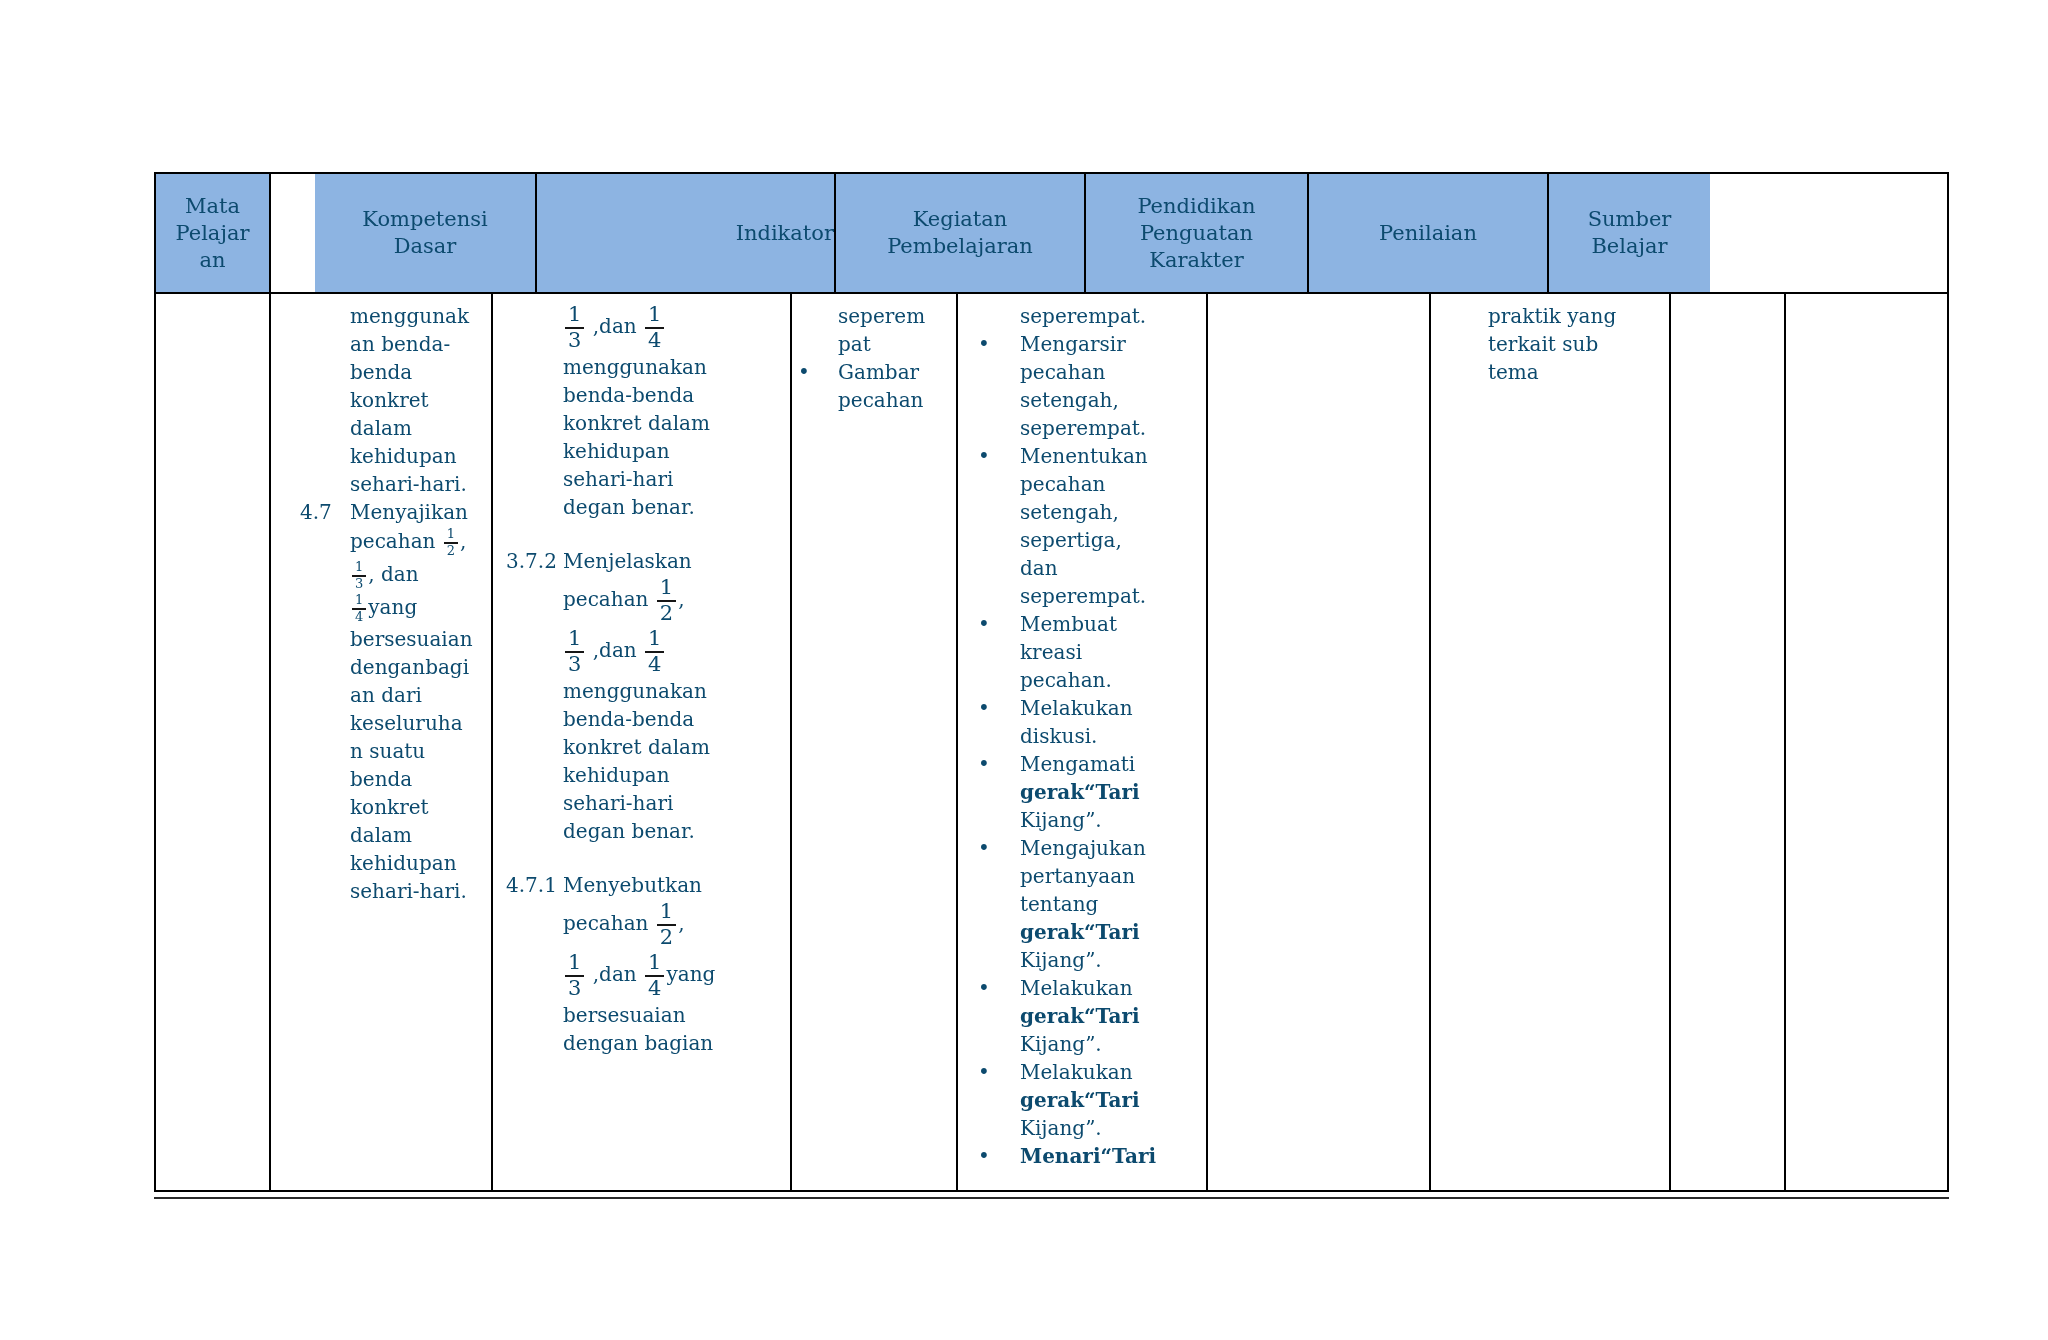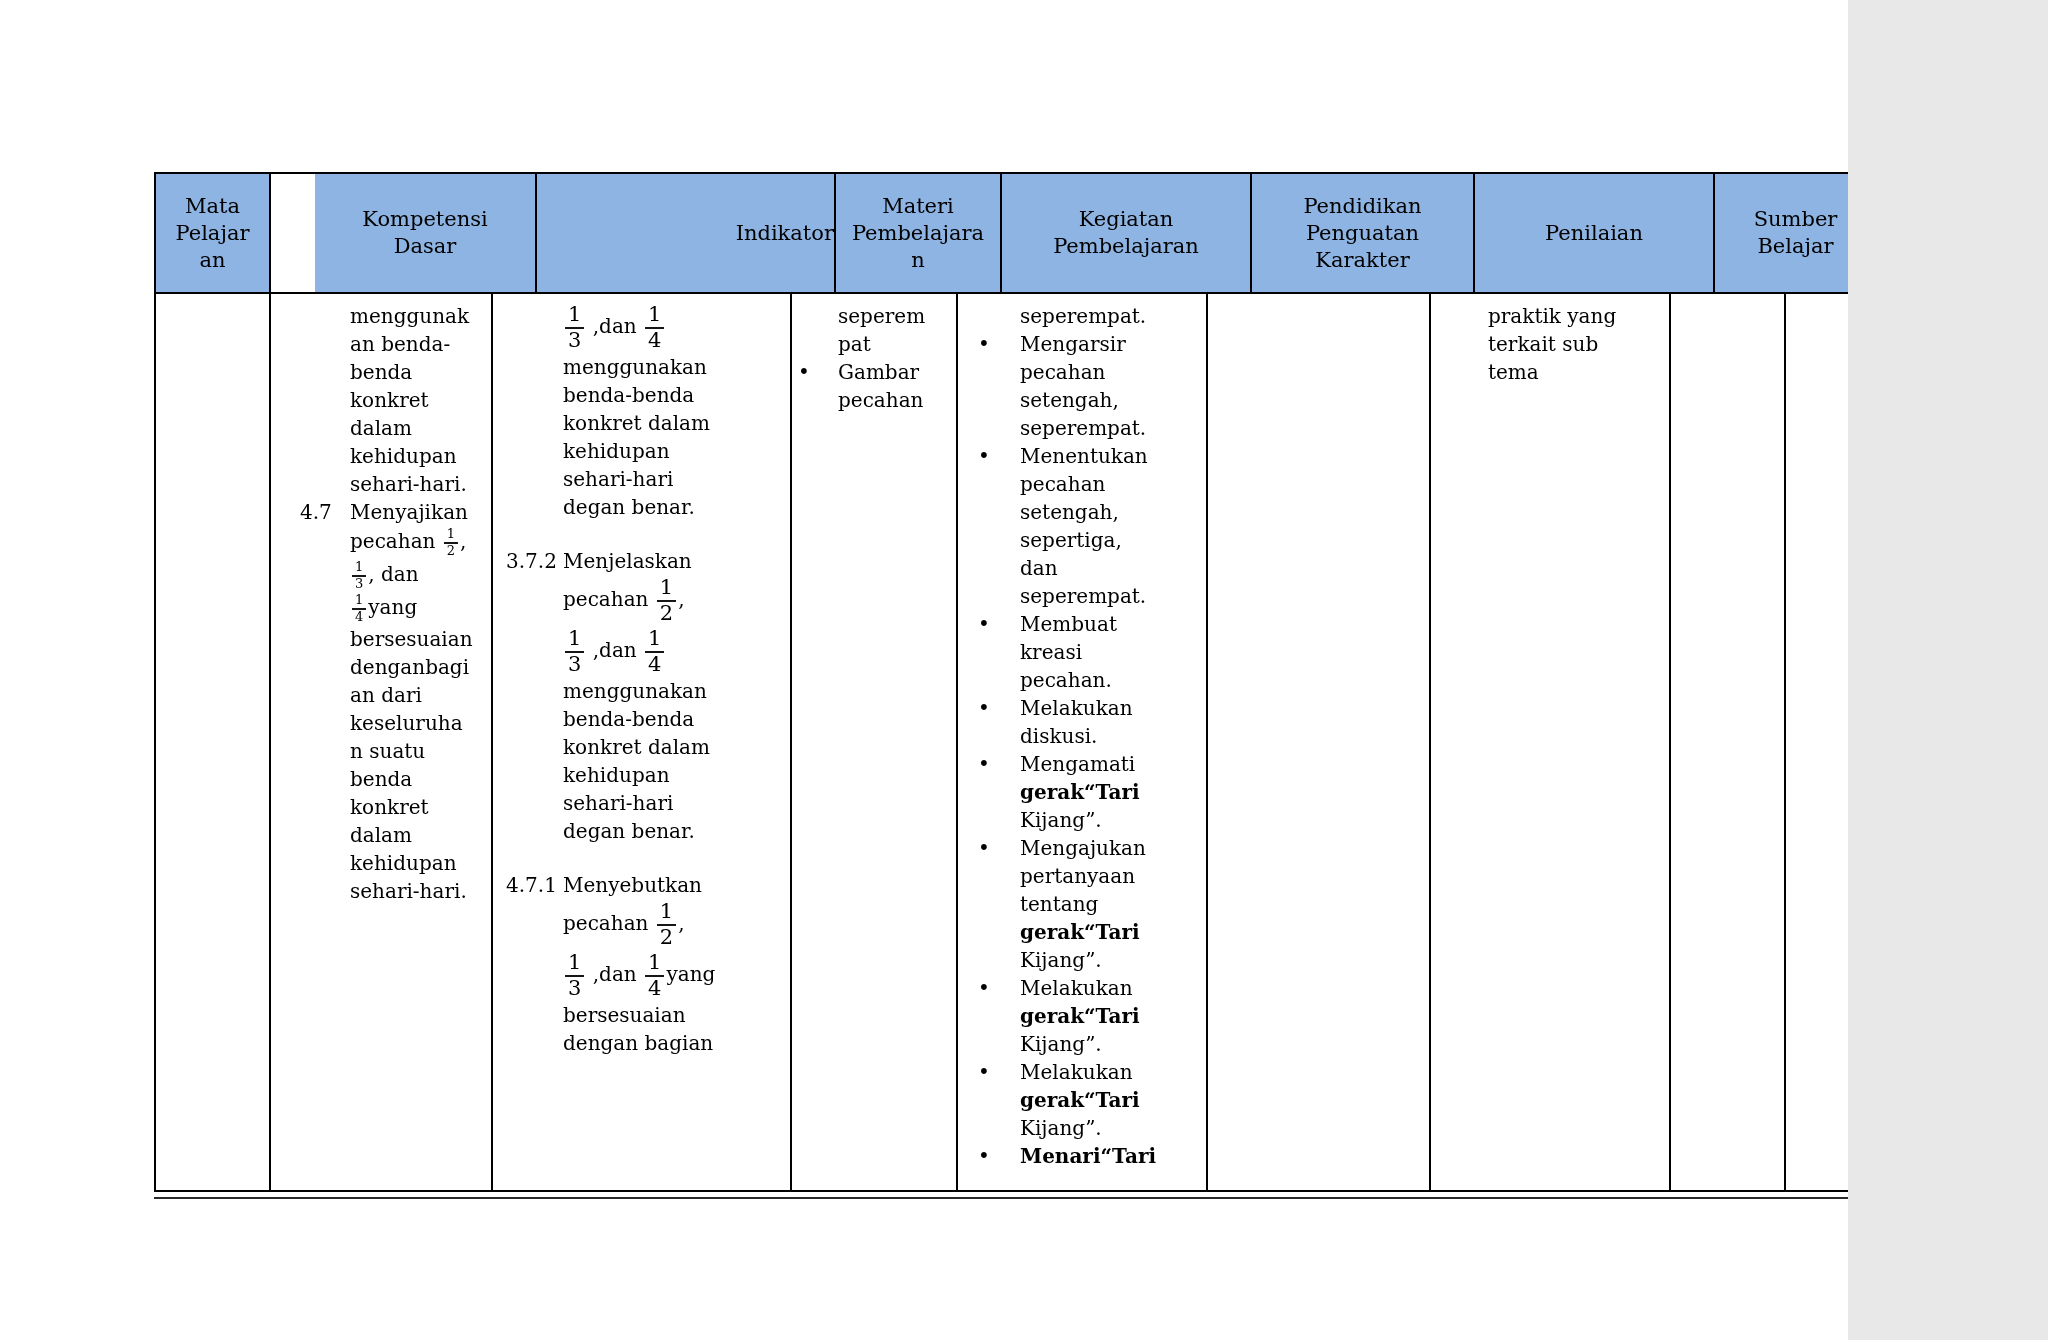--- a/index.html
+++ b/index.html
@@ -1,17 +1,17 @@
 <!DOCTYPE html>
 <html><head>
 <meta charset="utf-8">
 <style>
   html,body{margin:0;padding:0;background:#e8e8e8;}
-  .screen{position:relative;width:1848px;height:1340px;background:#ffffff;overflow:hidden;
-          font-family:"DejaVu Serif","Liberation Serif",serif;color:#000000;}
+  .screen{position:relative;width:2048px;height:1340px;background:#ffffff;overflow:hidden;
+          font-family:"DejaVu Serif","Liberation Serif",serif;color:#0c4a6e;}
   .silabus-table{position:absolute;left:154px;top:172px;width:1791px;border:2px solid #000;}
   .header-row{display:flex;height:118px;border-bottom:2px solid #000;}
   .hcell{box-sizing:border-box;flex:none;display:flex;align-items:center;justify-content:center;
          text-align:center;font-size:21px;line-height:27px;border-right:2px solid #000;}
   .hcell:last-child{border-right:none;align-items:center;}
   .body-row{display:flex;height:896px;}
   .bcell{box-sizing:border-box;flex:none;border-right:2px solid #000;overflow:hidden;
          padding-top:8px;padding-right:8px;font-size:20px;}
   .bcell:last-child{border-right:none;}
   .line{display:flex;min-height:28px;line-height:28px;}
@@ -33,23 +33,20 @@
     <div class="header-row" id="header-row">
         <div class="hcell" style="width: 115px; background: rgb(141, 180, 226);">
           <div>Mata<br>Pelajar<br>an</div>
         </div>
         <div class="hcell" style="width: 222px; background: rgb(141, 180, 226); margin-left: 44px;">
           <div>Kompetensi<br>Dasar</div>
         </div>
         <div class="hcell" style="width: 299px; background: rgb(141, 180, 226); justify-content: flex-end;">
           <div>Indikator</div>
         </div>
-        <div class="hcell" style="width: 166px; background: rgb(141, 180, 226);">
-          <div>Materi<br>Pembelajara<br>n</div>
-        </div>
         <div class="hcell" style="width: 250px; background: rgb(141, 180, 226);">
           <div>Kegiatan<br>Pembelajaran</div>
         </div>
         <div class="hcell" style="width: 223px; background: rgb(141, 180, 226);">
           <div>Pendidikan<br>Penguatan<br>Karakter</div>
         </div>
         <div class="hcell" style="width: 240px; background: rgb(141, 180, 226);">
           <div>Penilaian</div>
         </div>
         <div class="hcell" style="width: 161px; background: rgb(141, 180, 226);">

